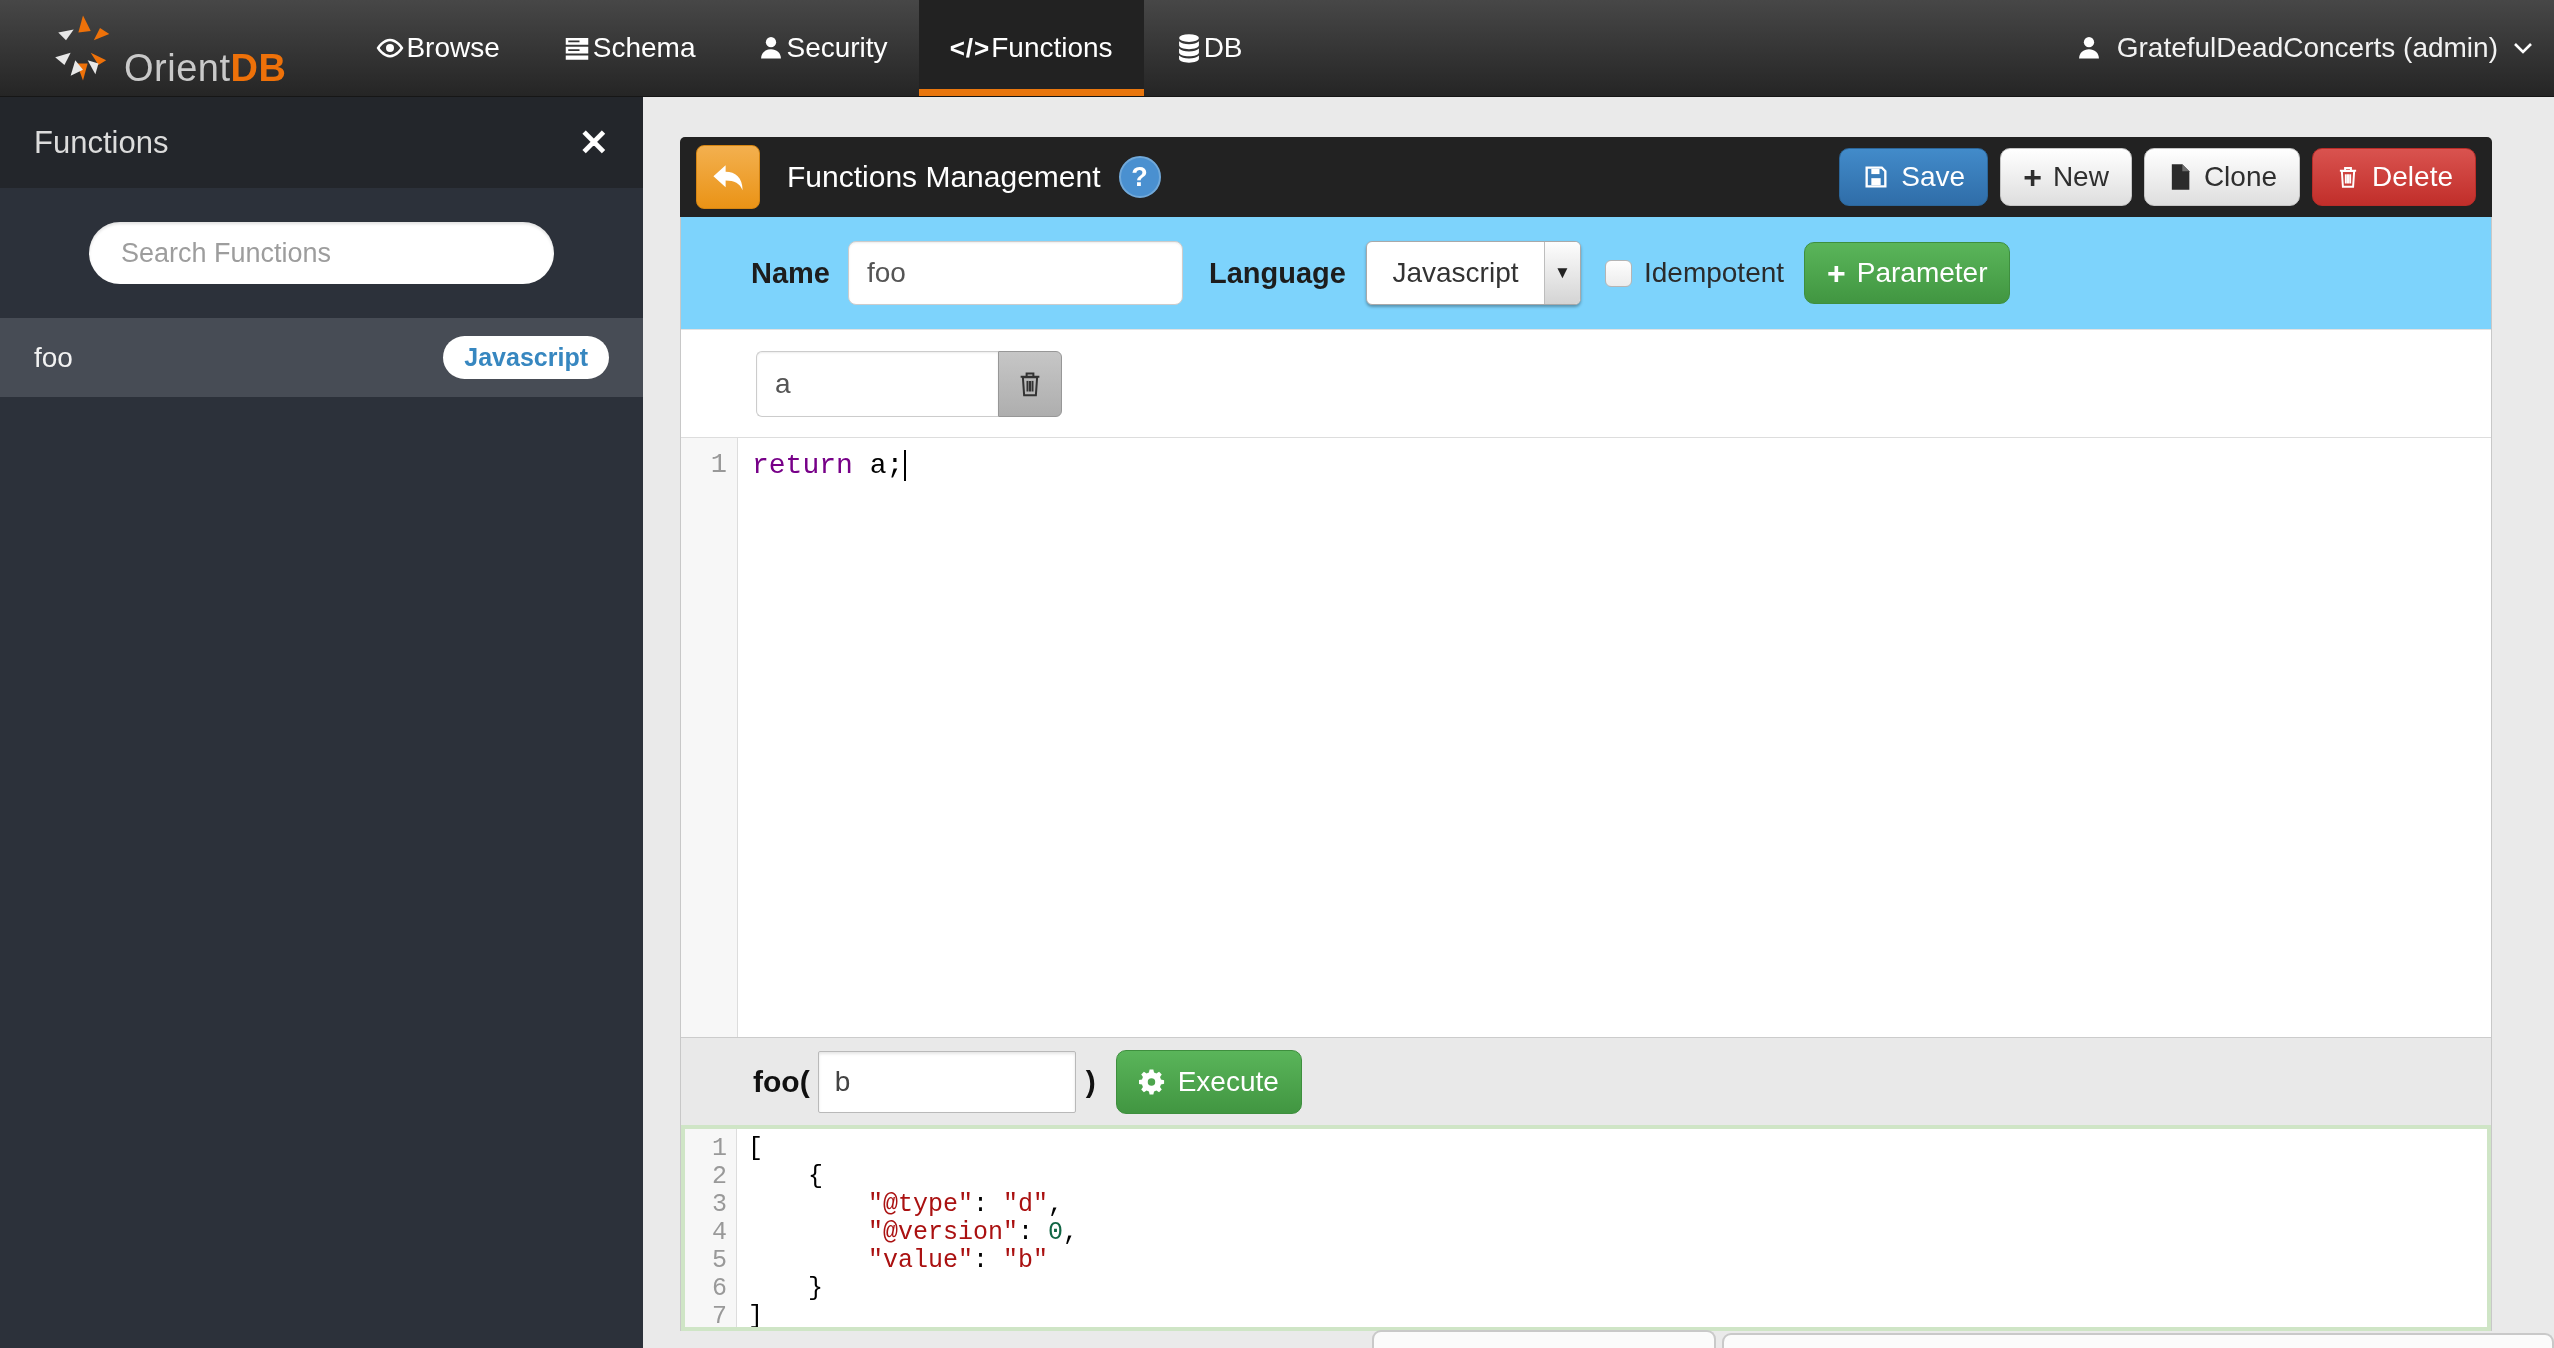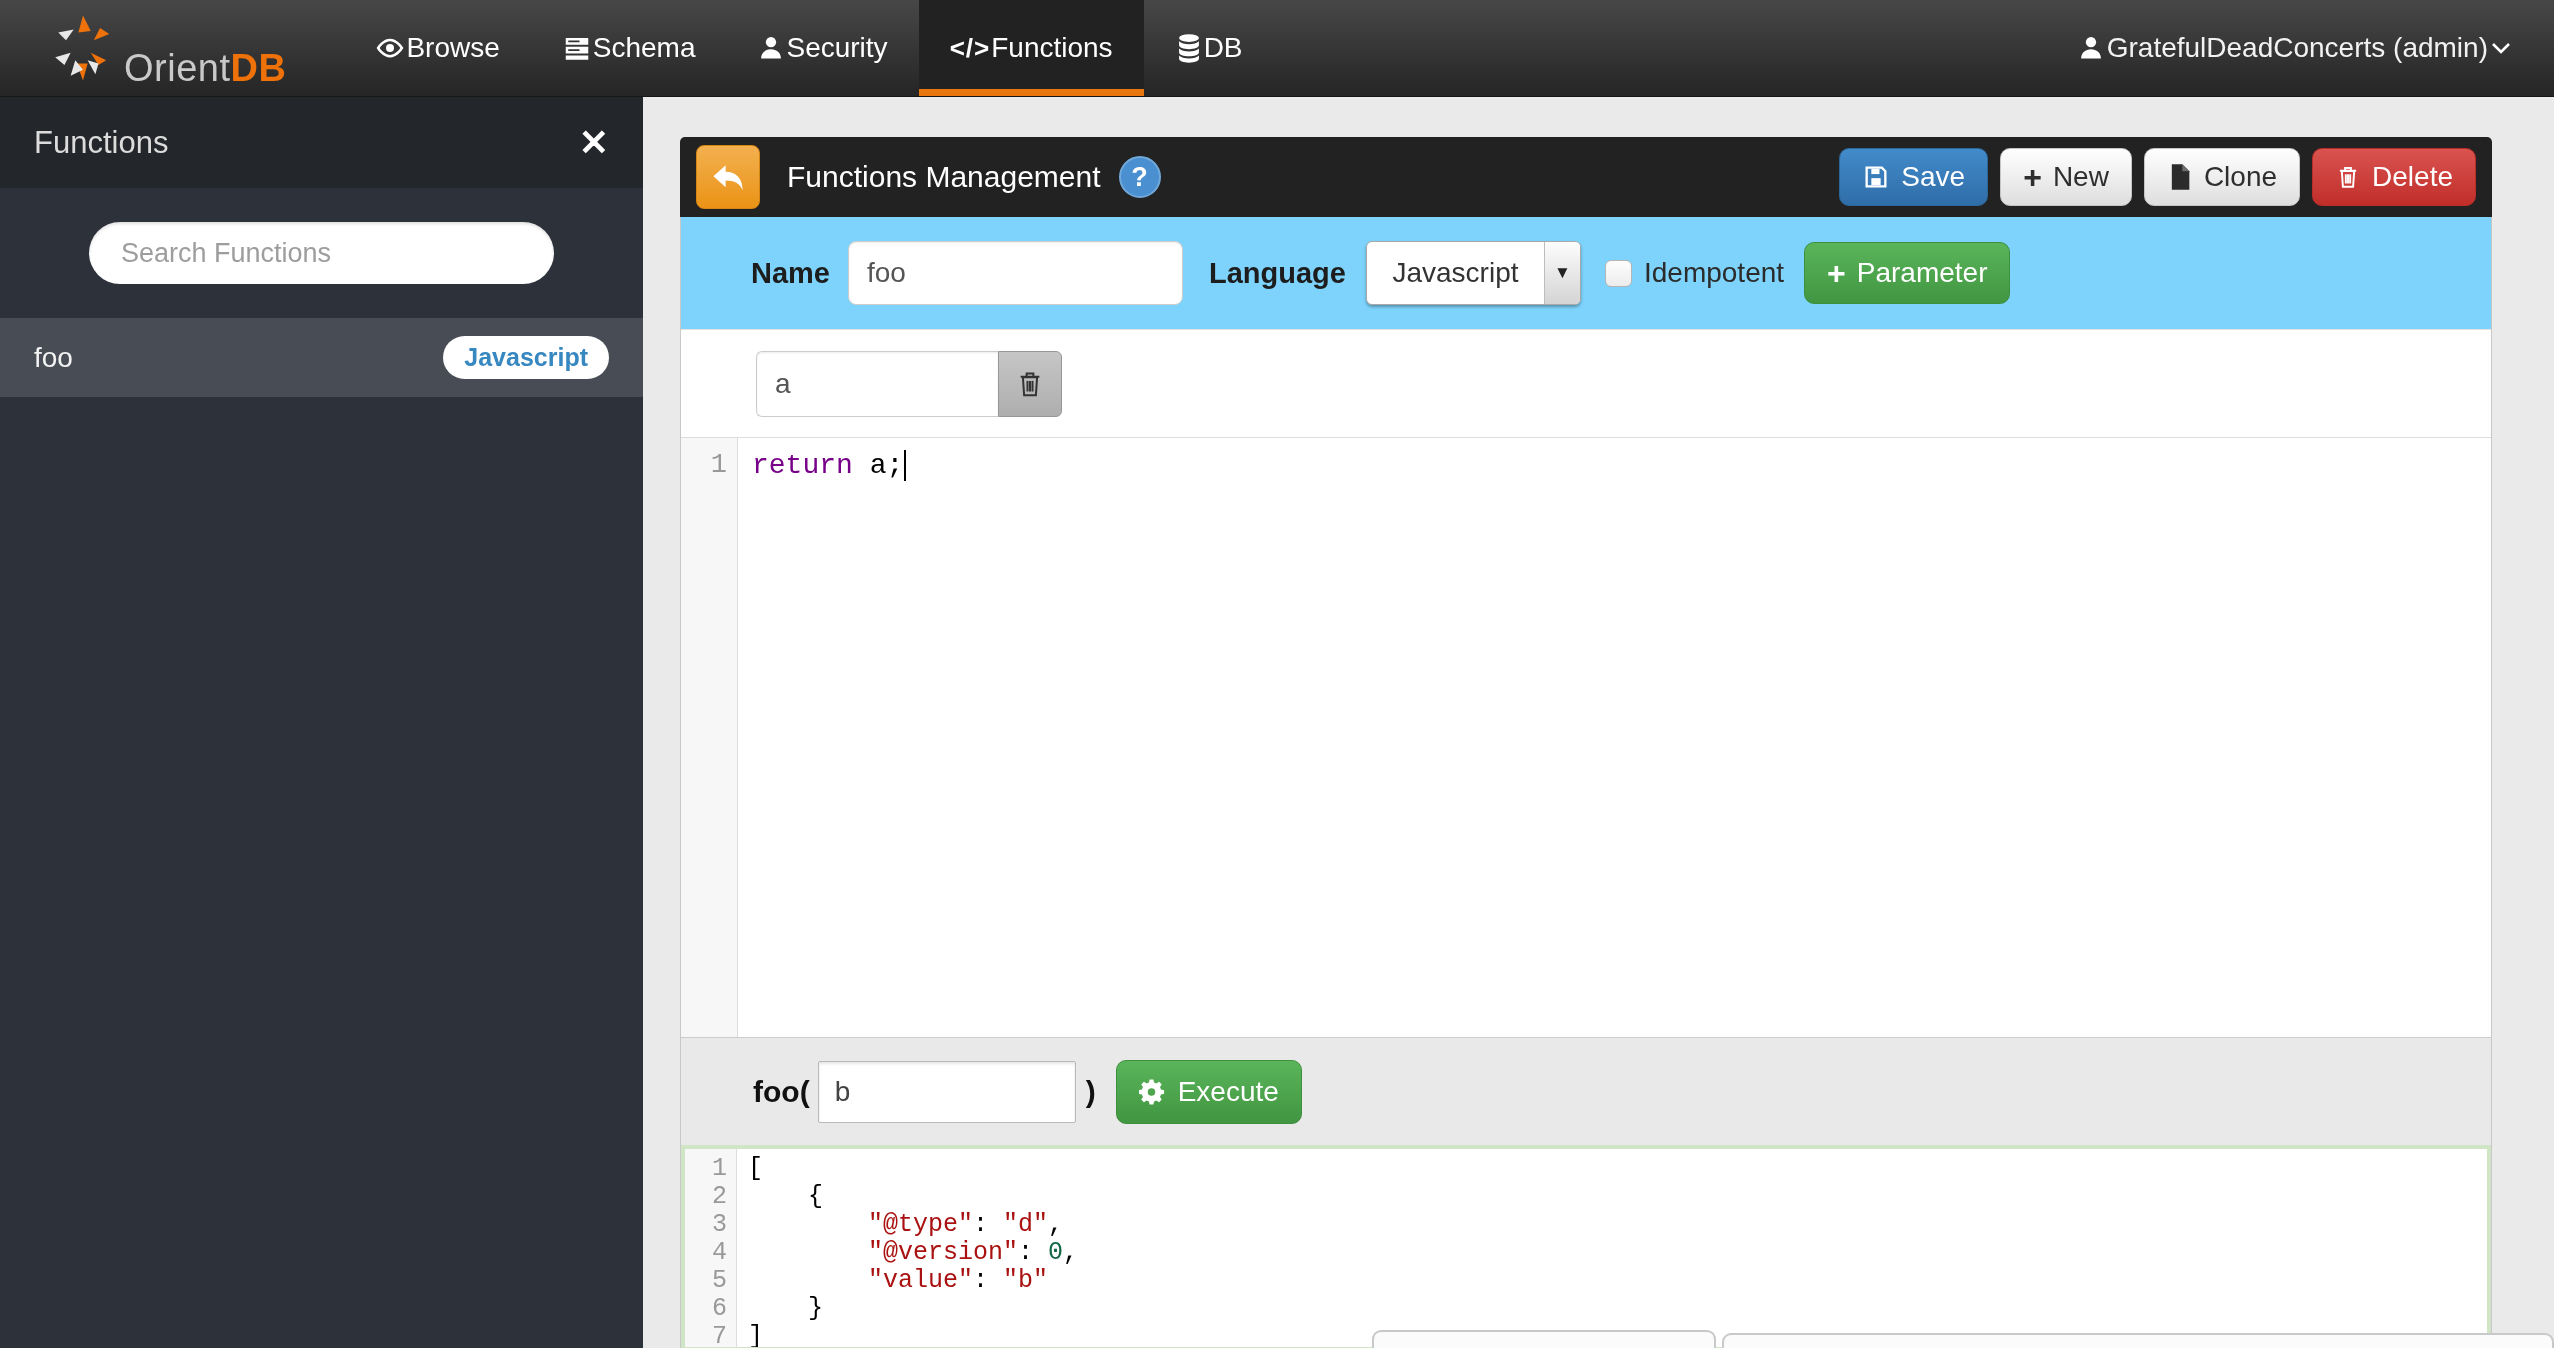--- a/index.html
+++ b/index.html
@@ -29,22 +29,22 @@
     display: flex; align-items: center; gap: 1px;
     padding: 0 31px; color: #fff; font-size: 28px; cursor: pointer;
   }
   .nav-item .nicon { display: flex; align-items: center; }
   .nav-item.active {
     background: #222;
     box-shadow: inset 0 -7px 0 #e8760e;
   }
   .code-glyph { font-size: 26px; font-weight: bold; letter-spacing: 1px; }
   .nav-user {
-    margin-left: auto; display: flex; align-items: center; gap: 2px;
-    padding-right: 42px; color: #f2f2f2; font-size: 28px; cursor: pointer;
+    margin-left: auto; display: flex; align-items: center; gap: 14px;
+    padding-right: 20px; color: #f2f2f2; font-size: 28px; cursor: pointer;
   }
 
   
   .content { display: flex; height: 1251px; }
 
   
   .sidebar { width: 643px; background: #2c313a; display: flex; flex-direction: column; flex-shrink: 0; }
   .sidebar-header {
     height: 91px; background: #23262b;
     display: flex; align-items: center; padding: 0 34px;
@@ -157,21 +157,21 @@
   }
   .code-area {
     flex: 1; padding: 12px 0 0 14px; white-space: pre;
     font-family: "Liberation Mono", monospace; font-size: 28px; color: #000;
     background: #fff; cursor: text;
   }
   .kw { color: #708; }
   .caret { display: inline-block; border-left: 2.5px solid #000; height: 31px; vertical-align: text-bottom; margin-left: 1px; }
 
   .execute-row {
-    height: 108px; background: #e9e9e9; border-top: 1px solid #ccc;
+    height: 88px; background: #e9e9e9; border-top: 1px solid #ccc;
     display: flex; align-items: center; padding-left: 72px;
   }
   .fn-sig { font-size: 30px; font-weight: bold; color: #111; }
   .arg-input {
     width: 258px; height: 62px; border: 1px solid #b9b9b9; border-radius: 2px;
     outline: none; padding: 0 16px; font-size: 28px; color: #444; margin: 0 10px 0 8px;
     box-shadow: inset 0 2px 3px rgba(0,0,0,.1);
     font-family: "Liberation Sans", sans-serif;
   }
   .btn-execute { margin-left: 20px; height: 64px; }

